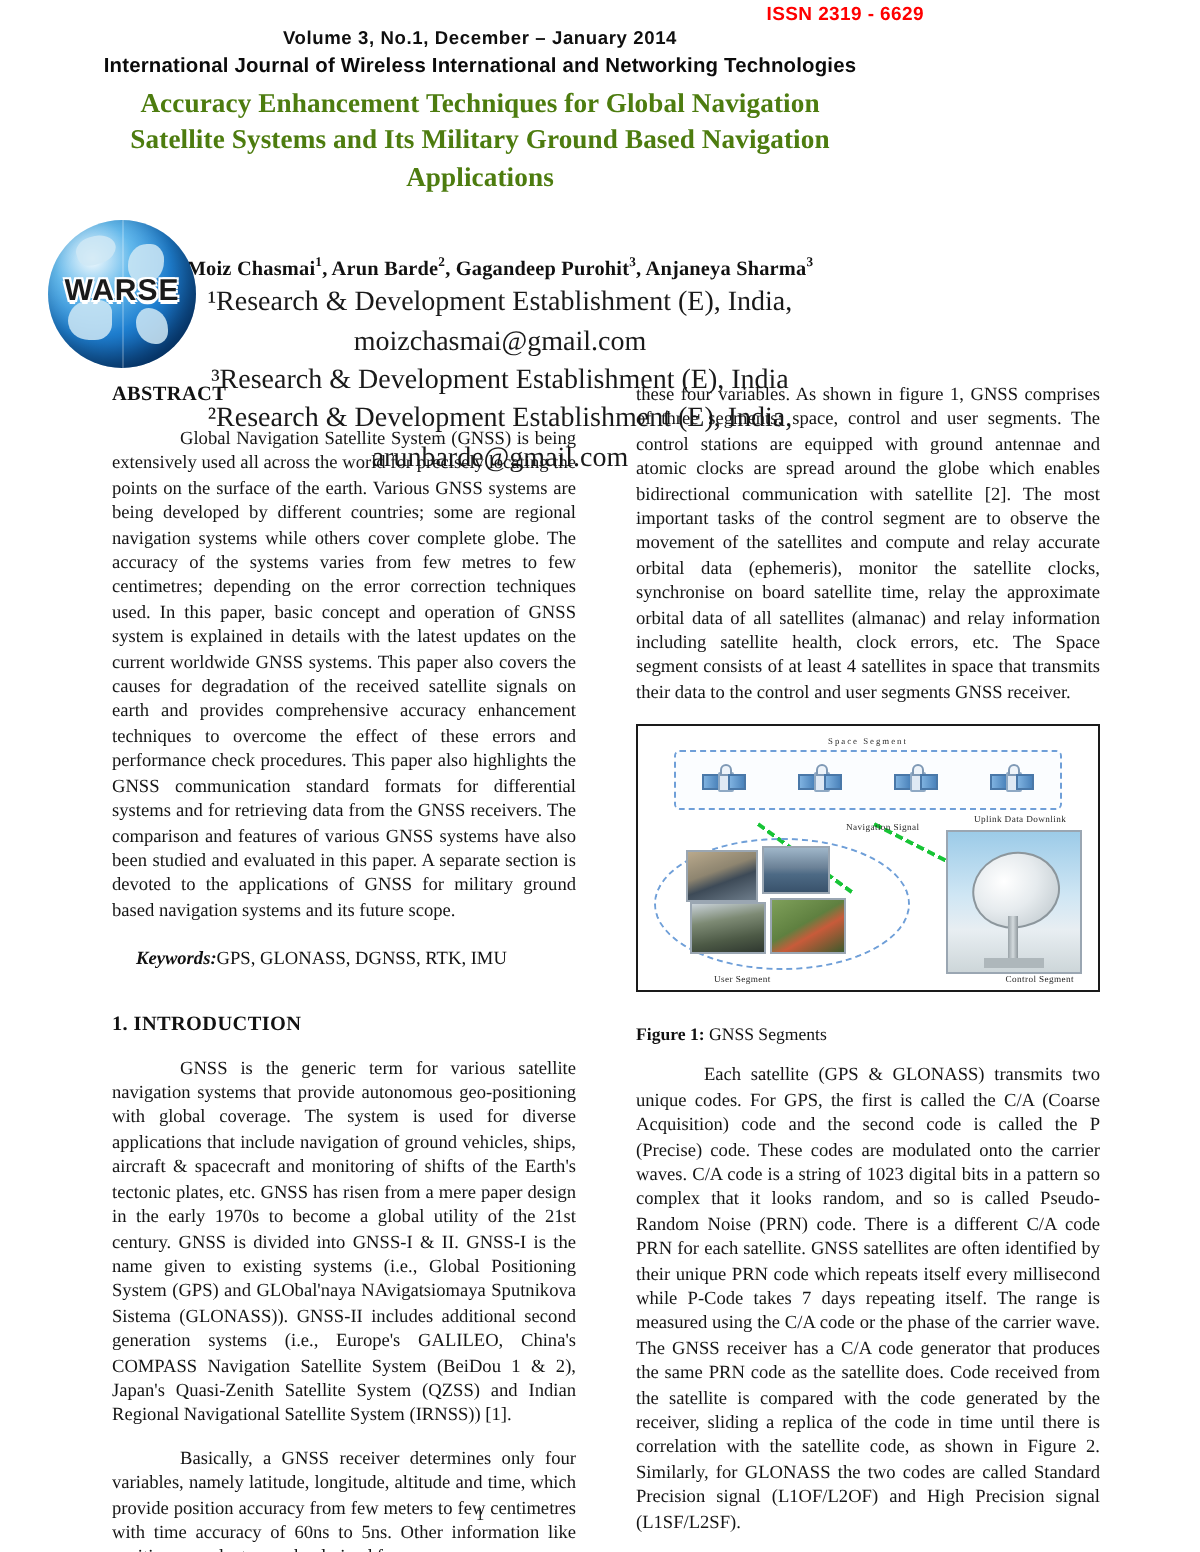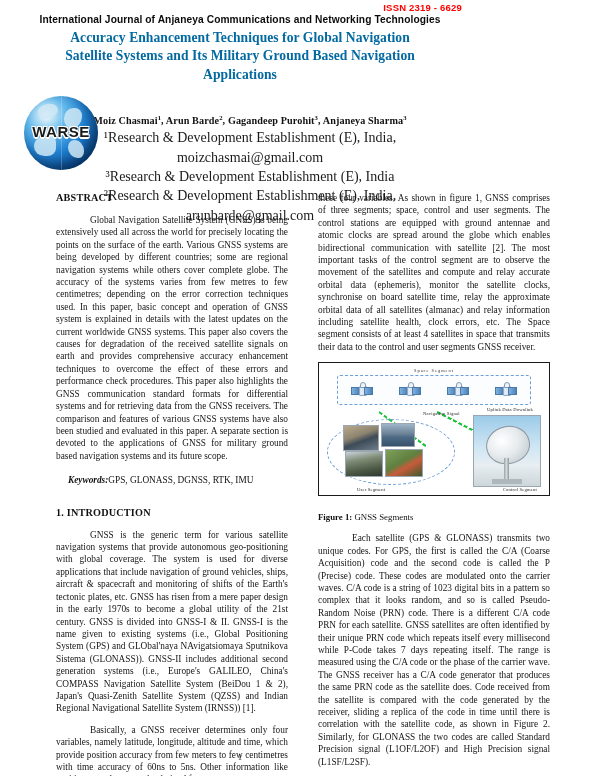--- a/index.html
+++ b/index.html
@@ -60,21 +60,21 @@
     font-weight: bold;
     color: #1d3fbf;
     letter-spacing: 0.1px;
     margin-bottom: 9px;
   }
   .paper-title {
     font-family: "Liberation Serif", serif;
     font-size: 13.6px;
     font-weight: bold;
     line-height: 1.35;
-    color: #0369a1;
+    color: #4d7c0f;
     padding: 0 48px;
     letter-spacing: 0.05px;
     text-align: center;
   }
 
   
   .author-block {
     position: relative;
     margin-top: 12px;
     min-height: 76px;
@@ -357,21 +357,22 @@
   }
 </style>
 </head>
 <body>
 
 <div class="page">
 
   <div class="issn">ISSN 2319 - 6629</div>
 
   <div class="masthead">
-    <div class="journal-line">International Journal of Anjaneya Communications and Networking Technologies</div>
+    <div class="volume-line">Volume 3, No.1,  December – January  2014</div>
+    <div class="journal-line">International Journal of Wireless International and Networking Technologies</div>
     <div class="paper-title">Accuracy Enhancement Techniques for Global Navigation Satellite Systems and Its Military Ground Based Navigation Applications</div>
   </div>
 
   <div class="author-block">
     <div class="logo">
       <div class="globe">
         <span class="land l1"></span>
         <span class="land l2"></span>
         <span class="land l3"></span>
         <span class="land l4"></span>

